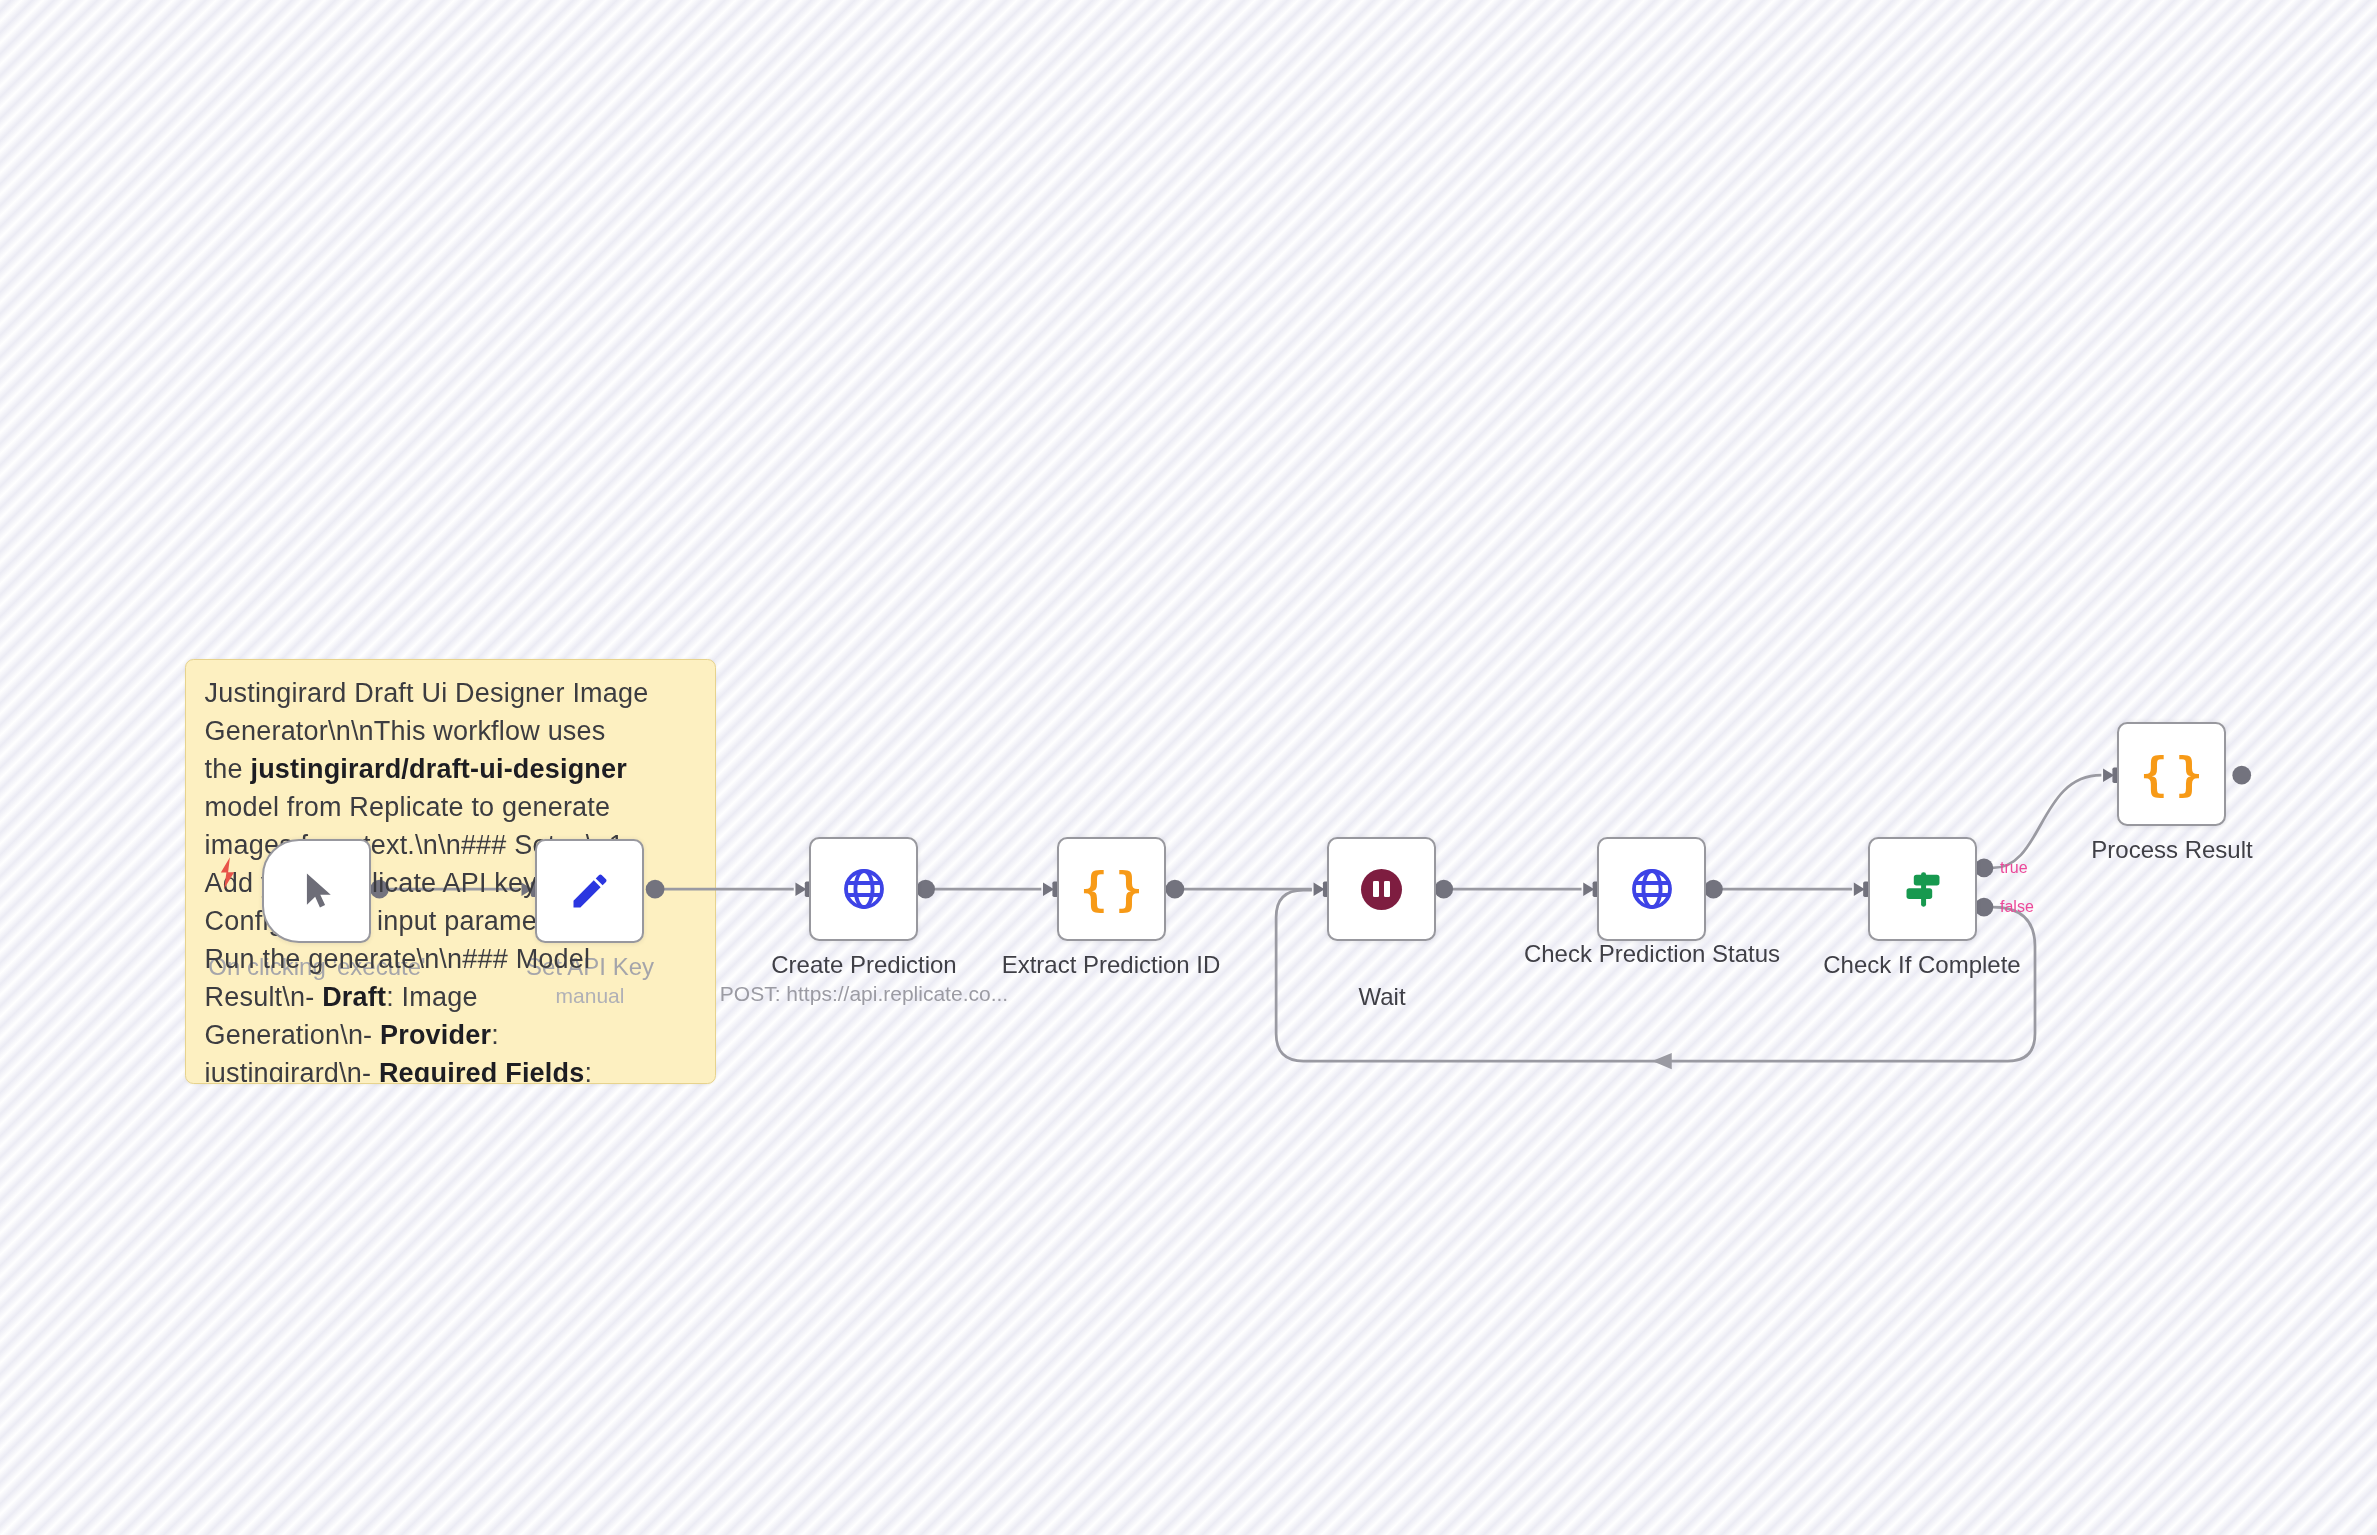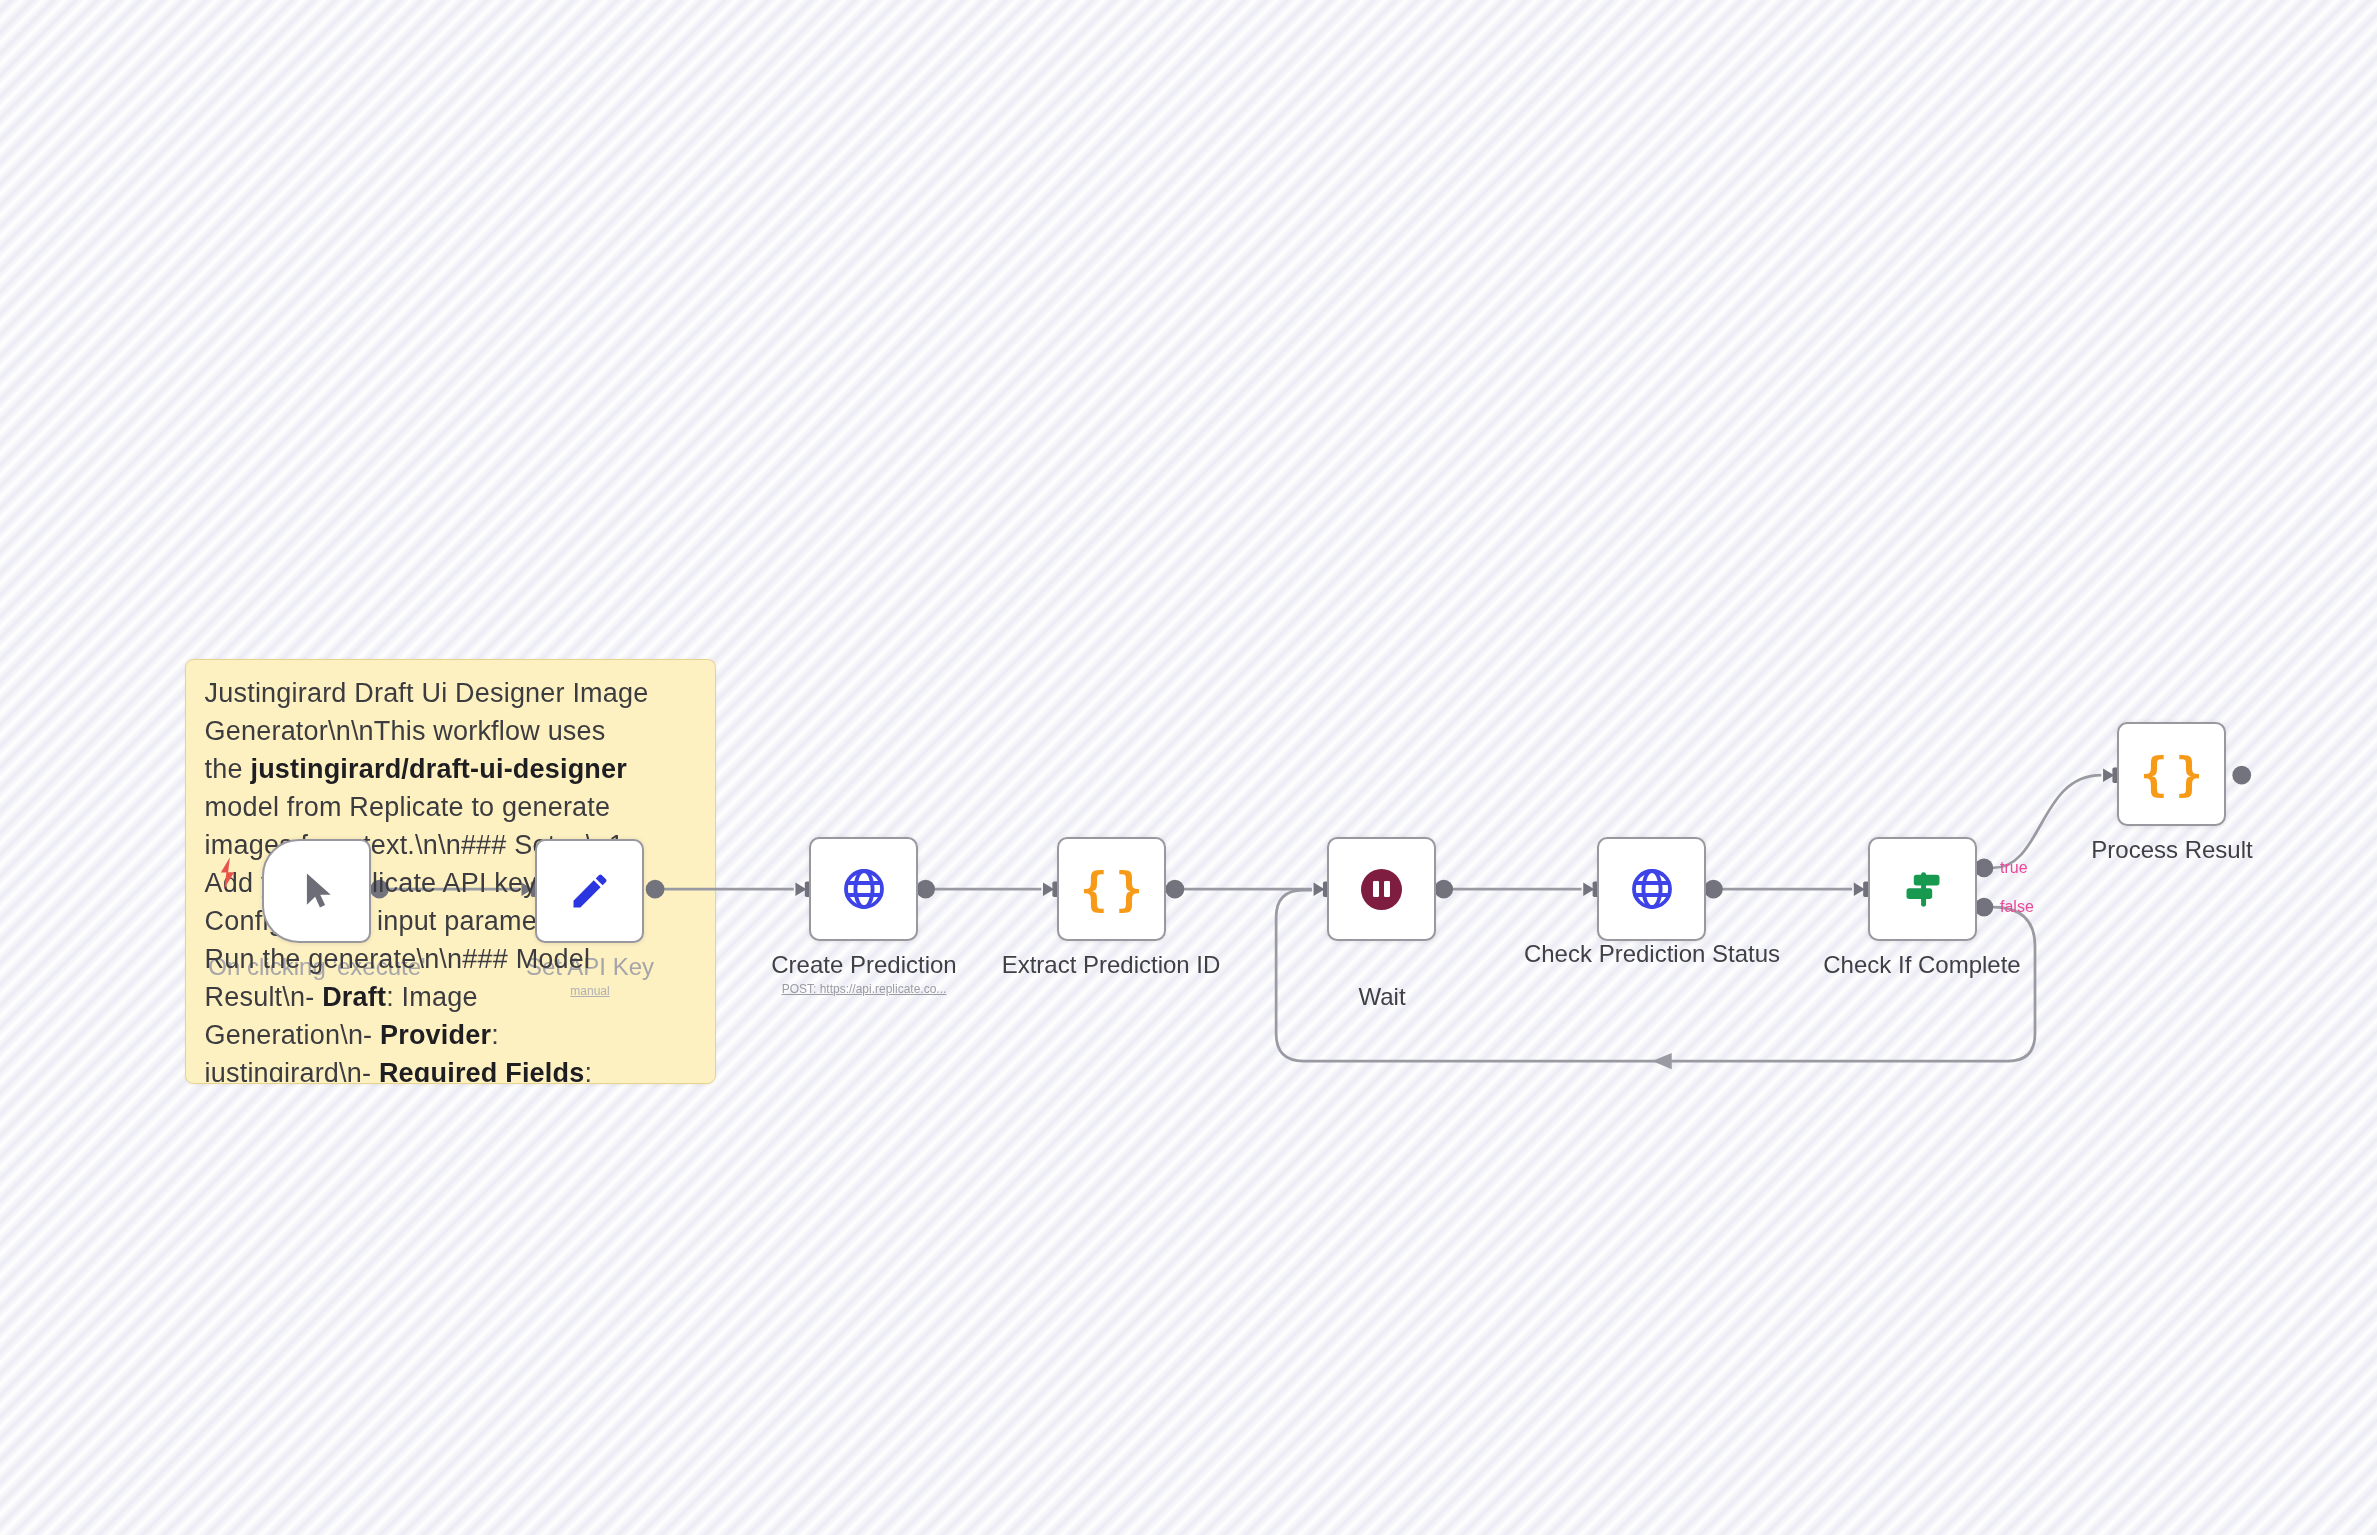--- a/index.html
+++ b/index.html
@@ -21,21 +21,21 @@
   }
   .sticky-line{white-space:nowrap;line-height:38px;font-size:27px;color:#3c3c40;font-weight:500;letter-spacing:0.2px;}
   .sticky-line b{color:#1d1d22;font-weight:700;}
   
   #wires{position:absolute;left:0;top:0;z-index:2;}
   
   .node-label{position:absolute;z-index:3;transform:translateX(-50%);
     font-size:24px;color:#3f3f46;font-weight:500;white-space:nowrap;text-align:center;}
   .node-label.ghost{color:#a5a5aa;}
   .node-sub{position:absolute;z-index:3;transform:translateX(-50%);
-    font-size:12px;color:#9b9ba3;white-space:nowrap;text-align:left;text-decoration:underline;}
+    font-size:21px;color:#9b9ba3;white-space:nowrap;text-align:left;}
   
   .node{
     position:absolute;z-index:5;background:#ffffff;
     border:2.1px solid #98989e;border-radius:10.2px;
     box-shadow:0 0.9px 4.3px rgba(40,40,60,.10);
     display:flex;align-items:center;justify-content:center;box-sizing:border-box;
   }
   .node.trigger{border-radius:37px 10.2px 10.2px 37px;}
   .icon-wrap{display:flex;align-items:center;justify-content:center;}
   .braces{font-family:"DejaVu Sans Mono",monospace;font-weight:700;font-size:46px;display:flex;gap:7.7px;line-height:1;}

